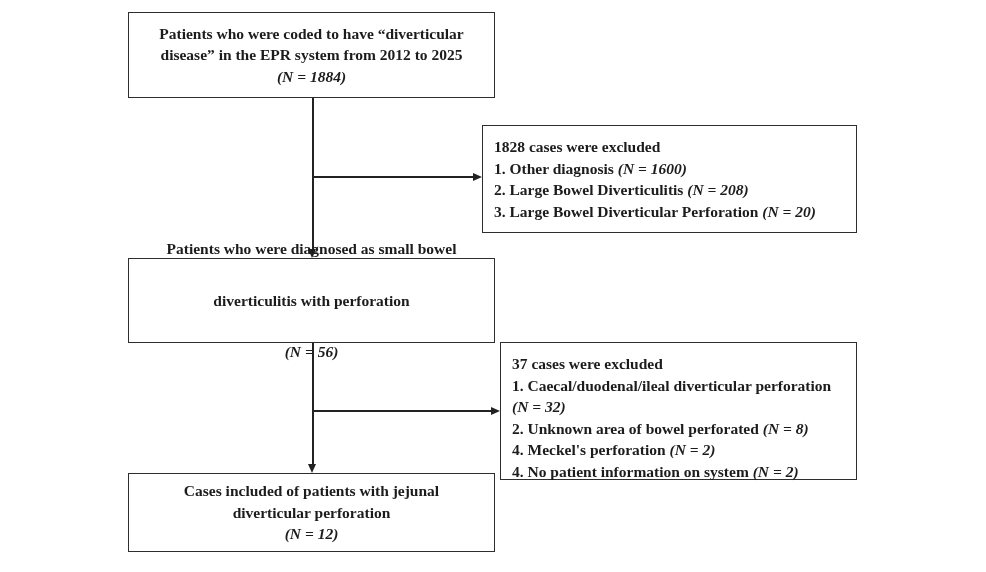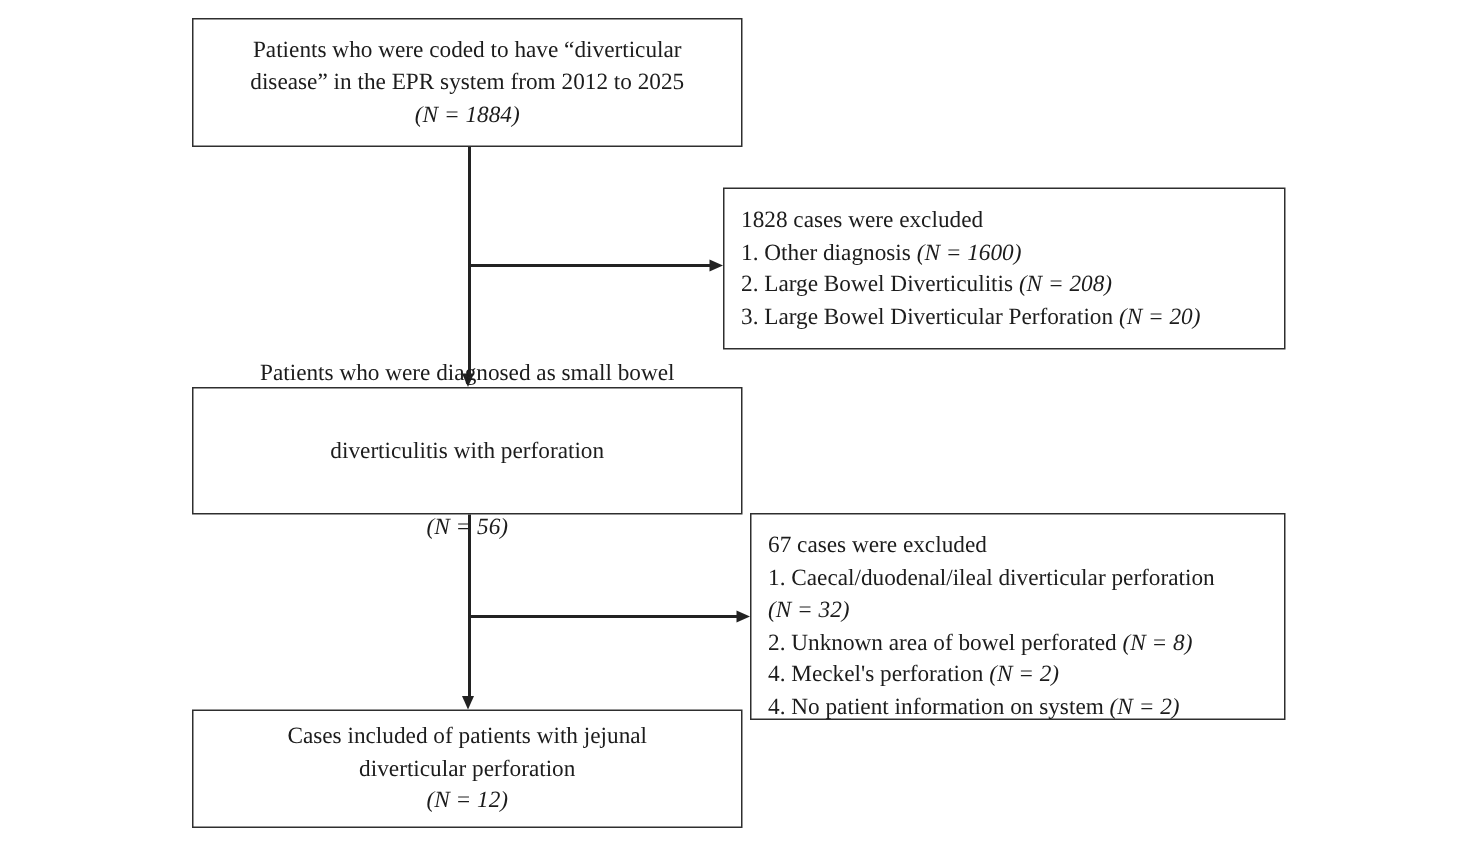--- a/index.html
+++ b/index.html
@@ -11,20 +11,21 @@
   * { margin: 0; padding: 0; box-sizing: border-box; }
   html, body { background: var(--bg-color); }
   .canvas {
     position: relative;
     width: 986px;
     height: 572px;
     background: var(--bg-color);
     font-family: "Liberation Serif", "DejaVu Serif", serif;
     color: var(--text-color);
     overflow: hidden;
+    font-weight: bold;
   }
   .box {
     position: absolute;
     border: 1.6px solid var(--border-color);
     background: var(--bg-color);
     font-size: 15.5px;
     line-height: 21.5px;
   }
   .box.center {
     display: flex;
@@ -102,21 +103,21 @@
     <div class="ln">diverticulitis with perforation</div>
     <div class="ln nval">(N = 56)</div>
   </div>
 
   <div class="vline" id="vline-2"></div>
   <div class="arrow-down" id="arrow-3"></div>
   <div class="hline" id="hline-2"></div>
   <div class="arrow-right" id="arrow-4"></div>
 
   <div class="box listing" id="box-excluded2">
-    <div class="ln">67 cases were excluded</div>
+    <div class="ln">37 cases were excluded</div>
     <div class="ln">1. Caecal/duodenal/ileal diverticular perforation</div>
     <div class="ln nval">(N = 32)</div>
     <div class="ln"><span>2. Unknown area of bowel perforated </span><span class="nval">(N = 8)</span></div>
     <div class="ln"><span>4. Meckel's perforation </span><span class="nval">(N = 2)</span></div>
     <div class="ln"><span>4. No patient information on system </span><span class="nval">(N = 2)</span></div>
   </div>
 
   <div class="box center" id="box-included">
     <div class="ln">Cases included of patients with jejunal</div>
     <div class="ln">diverticular perforation</div>

